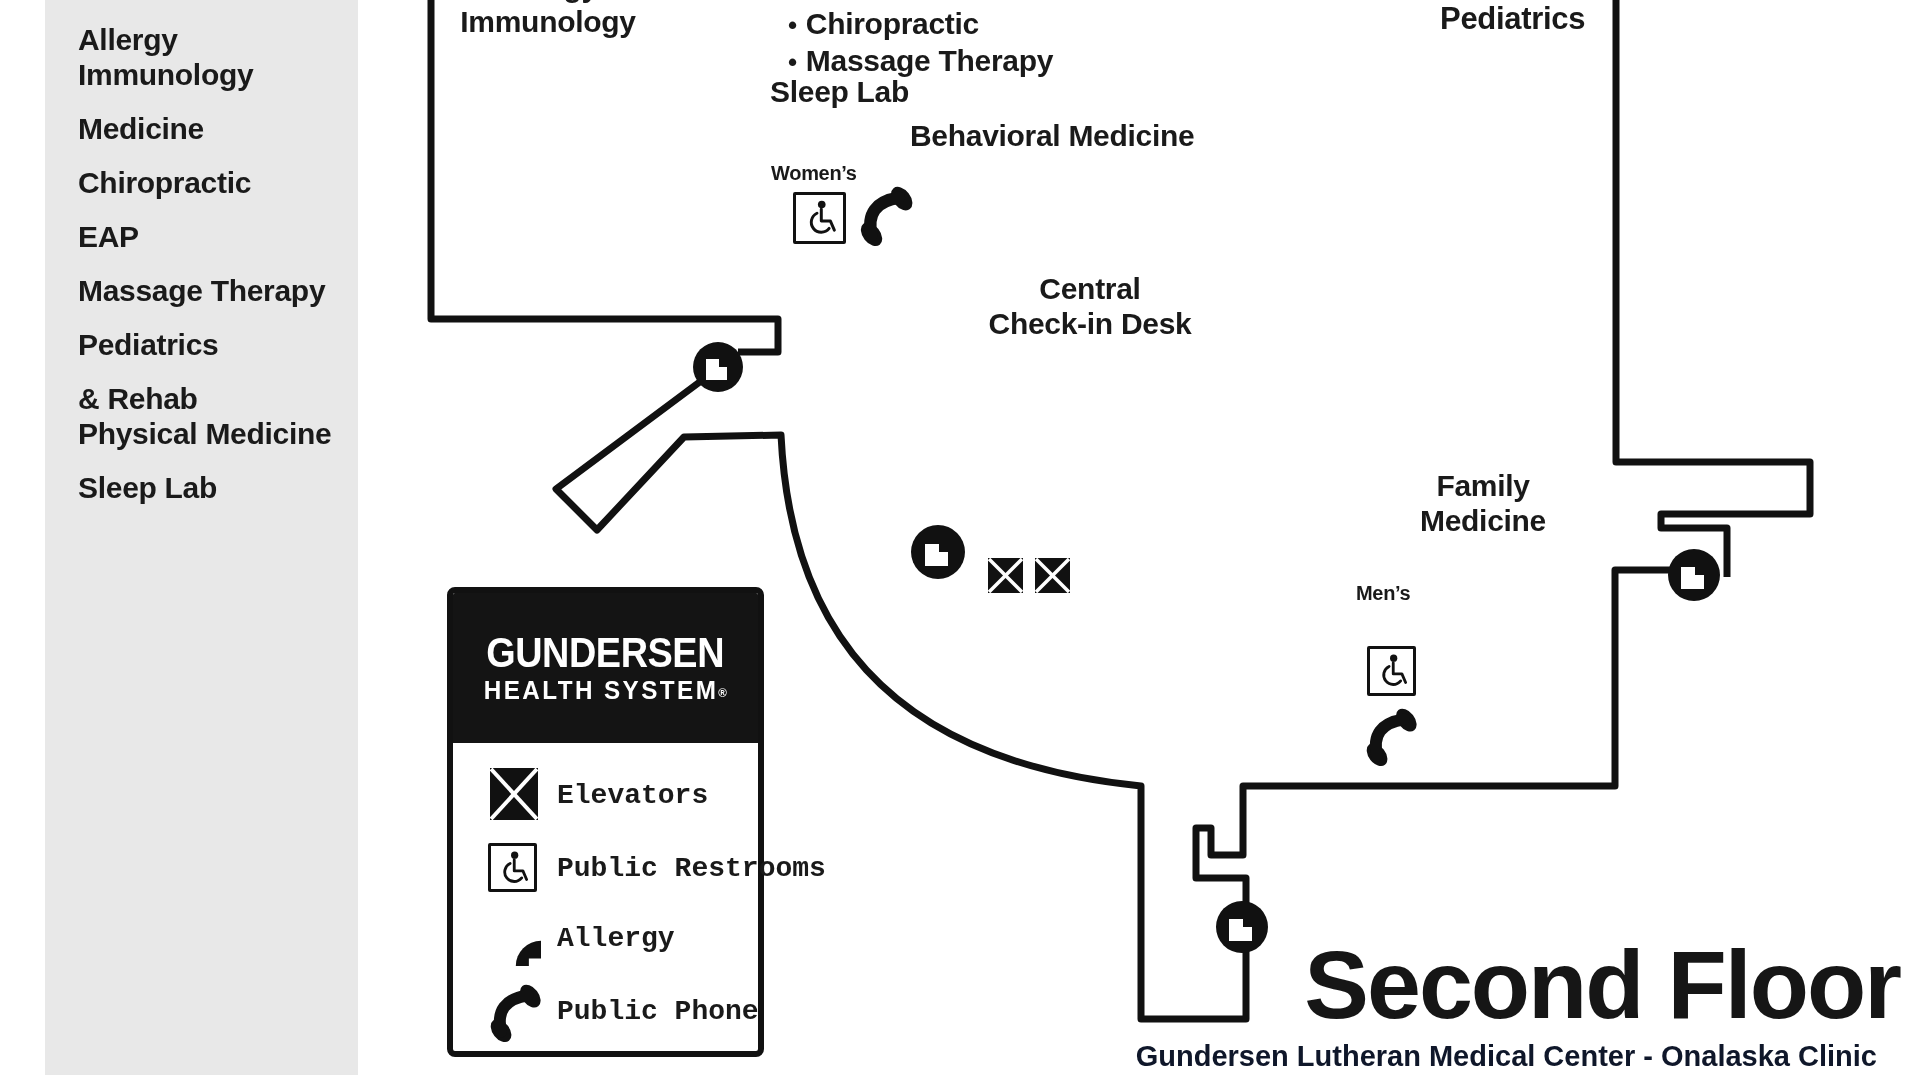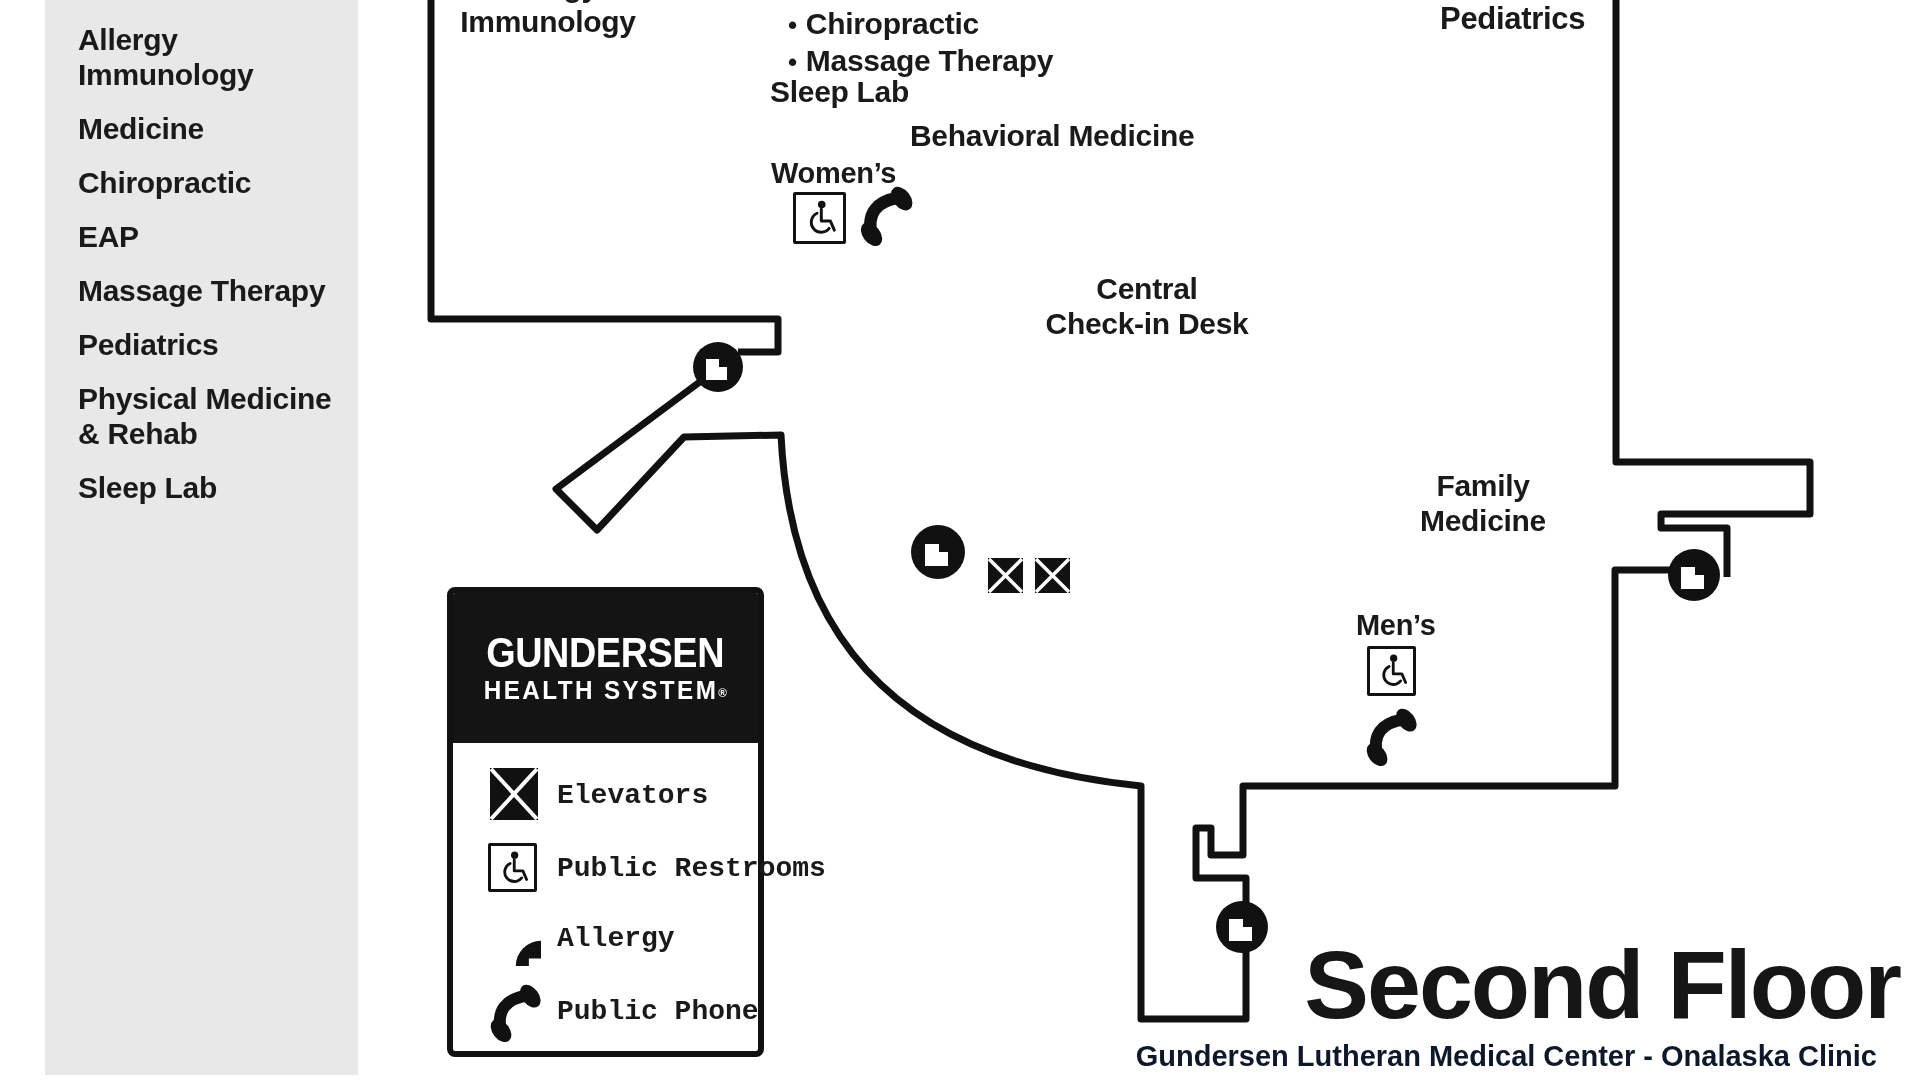--- a/index.html
+++ b/index.html
@@ -83,22 +83,22 @@
       <div class="sb-item">
         <span class="sb-line">EAP</span>
       </div>
       <div class="sb-item">
         <span class="sb-line">Massage Therapy</span>
       </div>
       <div class="sb-item">
         <span class="sb-line">Pediatrics</span>
       </div>
       <div class="sb-item">
+        <span class="sb-line">&amp; Rehab</span>
         <span class="sb-line">Physical Medicine</span>
-        <span class="sb-line">&amp; Rehab</span>
       </div>
       <div class="sb-item">
         <span class="sb-line">Sleep Lab</span>
       </div>
     </div>
   </div>
 
   <svg class="abs" style="left:0;top:0" width="1920" height="1080" viewBox="0 0 1920 1080">
     <g fill="none" stroke="#111" stroke-width="7" stroke-linejoin="round">
       <path d="M 431 -4 L 431 319 L 778 319 L 778 352 L 738 352"></path>
@@ -153,45 +153,45 @@
     <div class="maplabel bullet-row">
       <span class="bullet-dot">•</span>
       <span>Massage Therapy</span>
     </div>
   </div>
 
   <div class="abs maplabel" style="left:770px;top:74px">Sleep Lab</div>
 
   <div class="abs maplabel" style="left:910px;top:118px">Behavioral Medicine</div>
 
-  <div class="abs maplabel" style="left:771px;top:156px;font-size:29px">Women’s</div>
+  <div class="abs maplabel" style="left:771px;top:156px;font-size:20px">Women’s</div>
 
   <div class="abs rr-box" style="left:793px;top:192px;width:47px;height:46px">
     <svg width="40" height="42" viewBox="0 0 46 46">
         <use href="#sym-wheelchair"></use>
       </svg>
   </div>
 
   <div class="abs" style="left:856px;top:184px">
     <svg width="64" height="64" viewBox="0 0 70 70">
         <use href="#sym-phone"></use>
       </svg>
   </div>
 
-  <div class="abs maplabel centered" style="left:1147px;top:271px">
+  <div class="abs maplabel centered" style="left:1090px;top:271px">
     <div>Central</div>
     <div>Check-in Desk</div>
   </div>
 
   <div class="abs maplabel centered" style="left:1483px;top:468px">
     <div>Family</div>
     <div>Medicine</div>
   </div>
 
-  <div class="abs maplabel" style="left:1356px;top:608px;font-size:29px">Men’s</div>
+  <div class="abs maplabel" style="left:1356px;top:576px;font-size:20px">Men’s</div>
 
   <div class="abs rr-box" style="left:1367px;top:646px;width:43px;height:44px">
     <svg width="38" height="40" viewBox="0 0 46 46">
         <use href="#sym-wheelchair"></use>
       </svg>
   </div>
 
   <div class="abs" style="left:1362px;top:706px">
     <svg width="62" height="62" viewBox="0 0 70 70">
         <use href="#sym-phone"></use>

